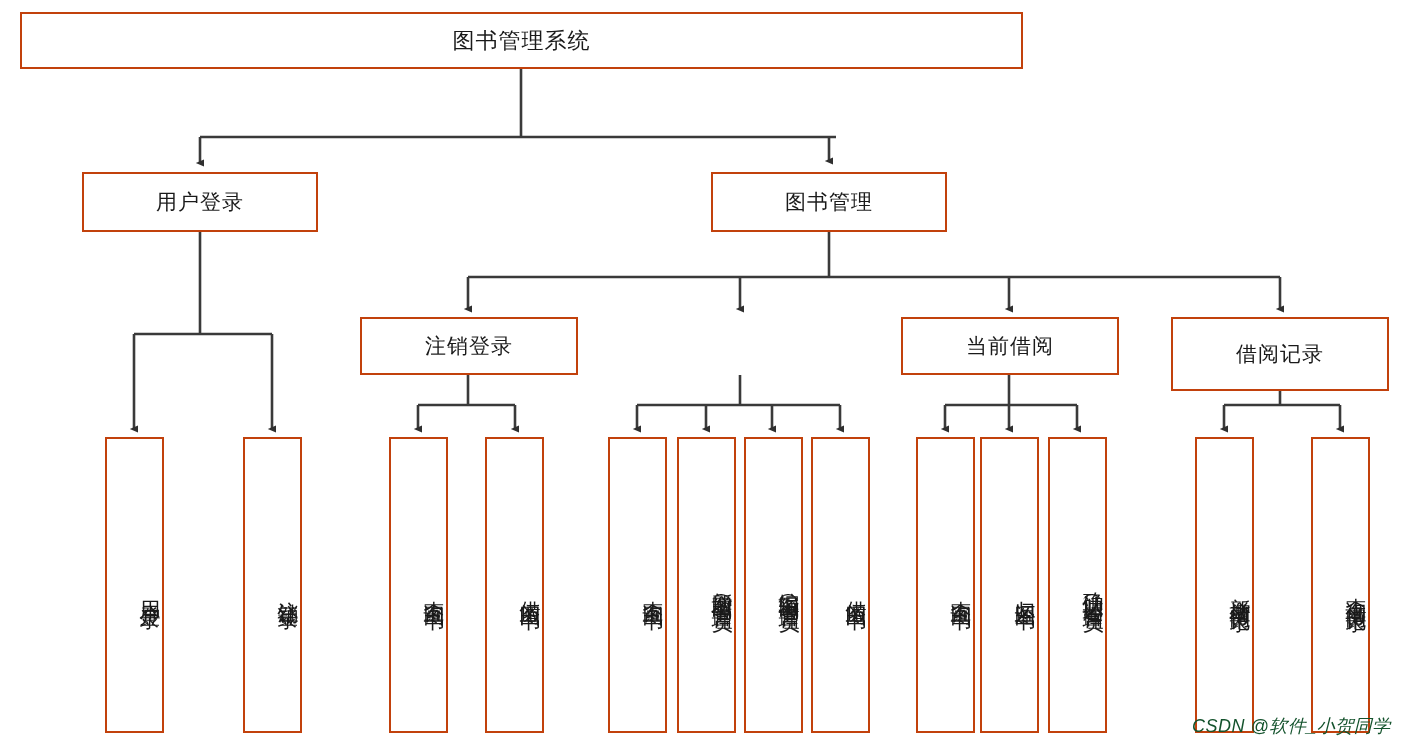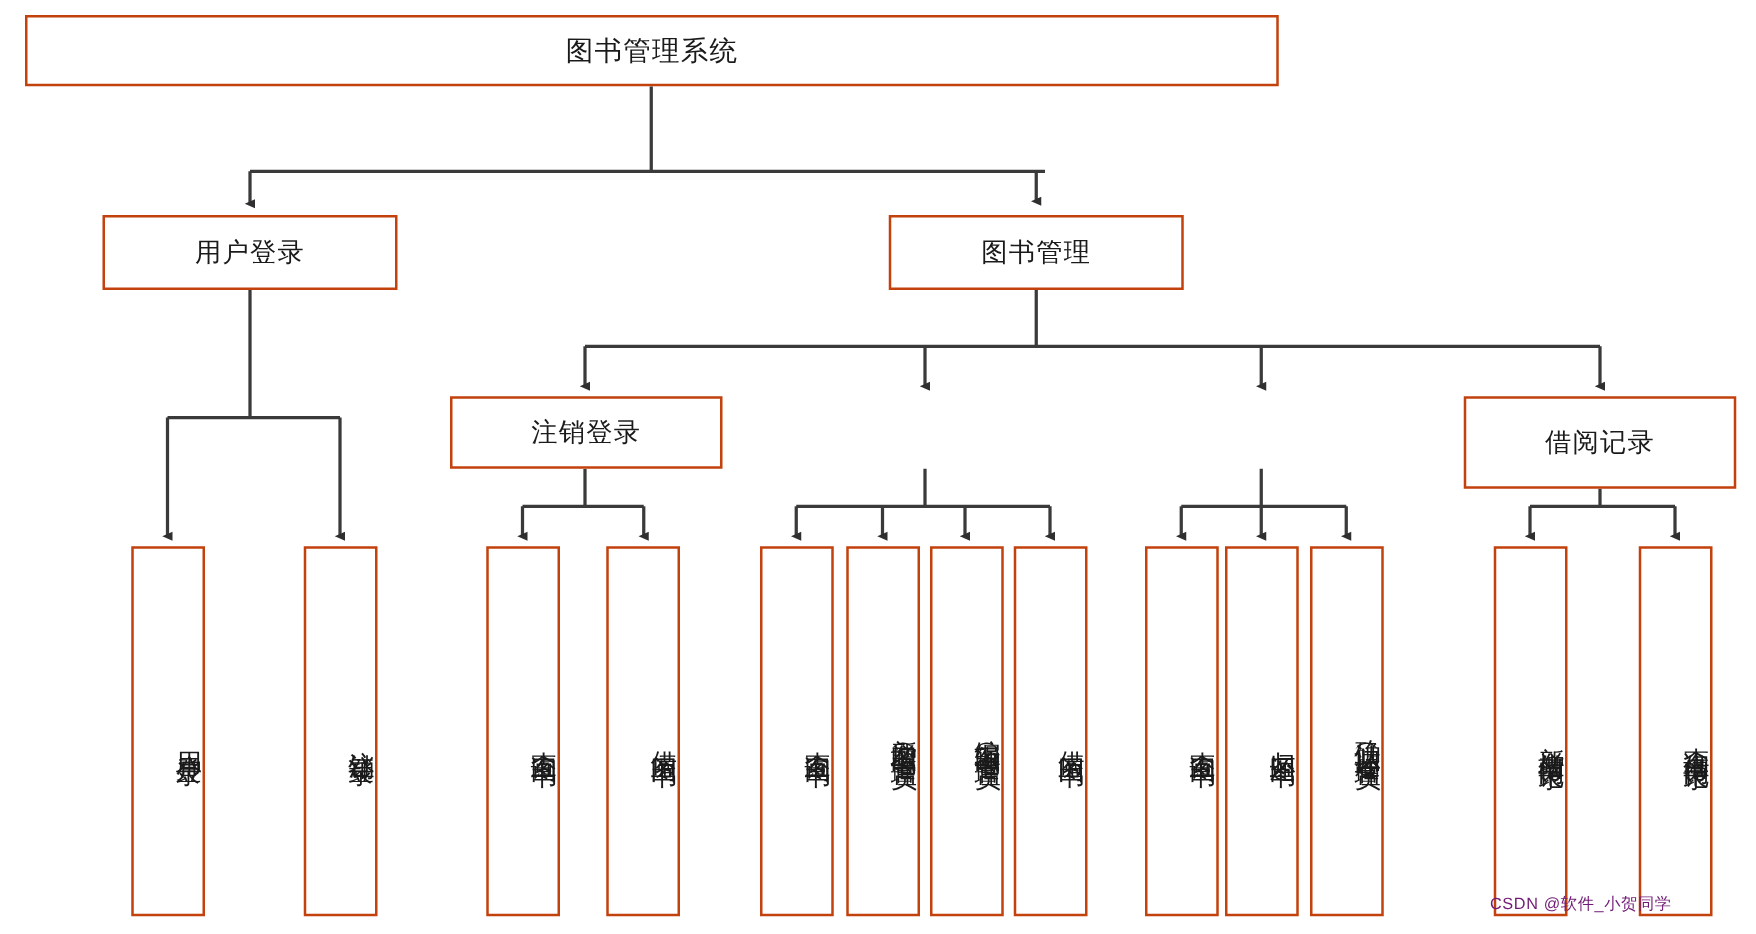--- a/index.html
+++ b/index.html
@@ -52,24 +52,25 @@
     align-items: flex-start;
     justify-content: center;
     padding-top: 10px;
     text-align: left;
   }
   .node-v.tall {
     padding-top: 6px;
   }
   .watermark {
     position: absolute;
-    font-size: 13px;
-    color: #701a75;
+    font-size: 18px;
+    color: #14532d;
     white-space: nowrap;
     letter-spacing: 0.5px;
+    font-style: italic;
   }
 </style>
 </head>
 <body>
 
 <div id="canvas">
 
   <svg class="edges" viewBox="0 0 1405 747">
     <defs>
       <marker id="arrow" markerWidth="9" markerHeight="9" refX="4.2" refY="4.4" orient="auto" markerUnits="userSpaceOnUse">
@@ -127,20 +128,23 @@
   <div class="node node-h" style="left:82px; top:172px; width:236px; height:60px;">
     <span>用户登录</span>
   </div>
   <div class="node node-h" style="left:711px; top:172px; width:236px; height:60px;">
     <span>图书管理</span>
   </div>
 
   <div class="node node-h" style="left:360px; top:317px; width:218px; height:58px;">
     <span>注销登录</span>
   </div>
+  <div class="node node-h" style="left:901px; top:317px; width:218px; height:58px;">
+    <span>当前借阅</span>
+  </div>
   <div class="node node-h" style="left:1171px; top:317px; width:218px; height:74px;">
     <span>借阅记录</span>
   </div>
 
   <div class="node node-v" style="left:105px; top:437px; width:59px; height:296px;">
     <span>用户登录</span>
   </div>
   <div class="node node-v" style="left:243px; top:437px; width:59px; height:296px;">
     <span>注销登录</span>
   </div>

